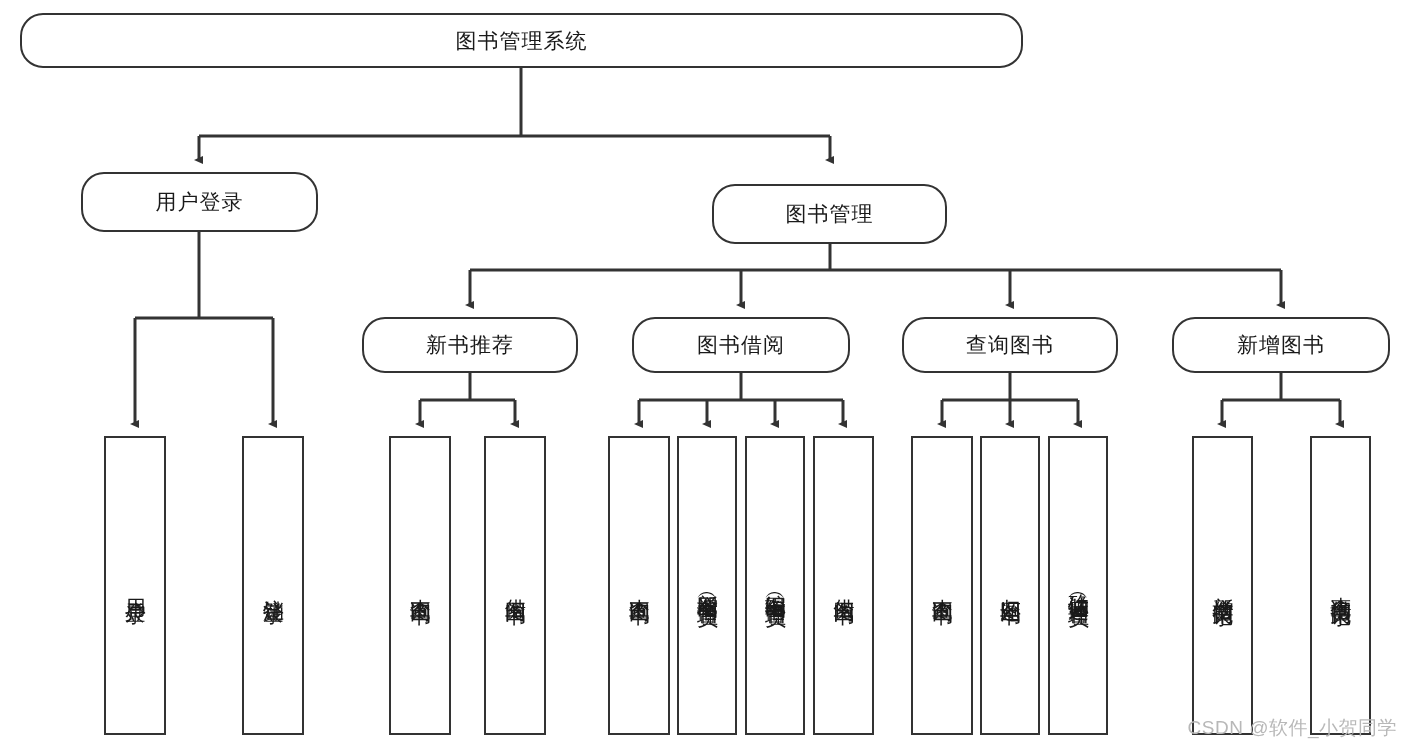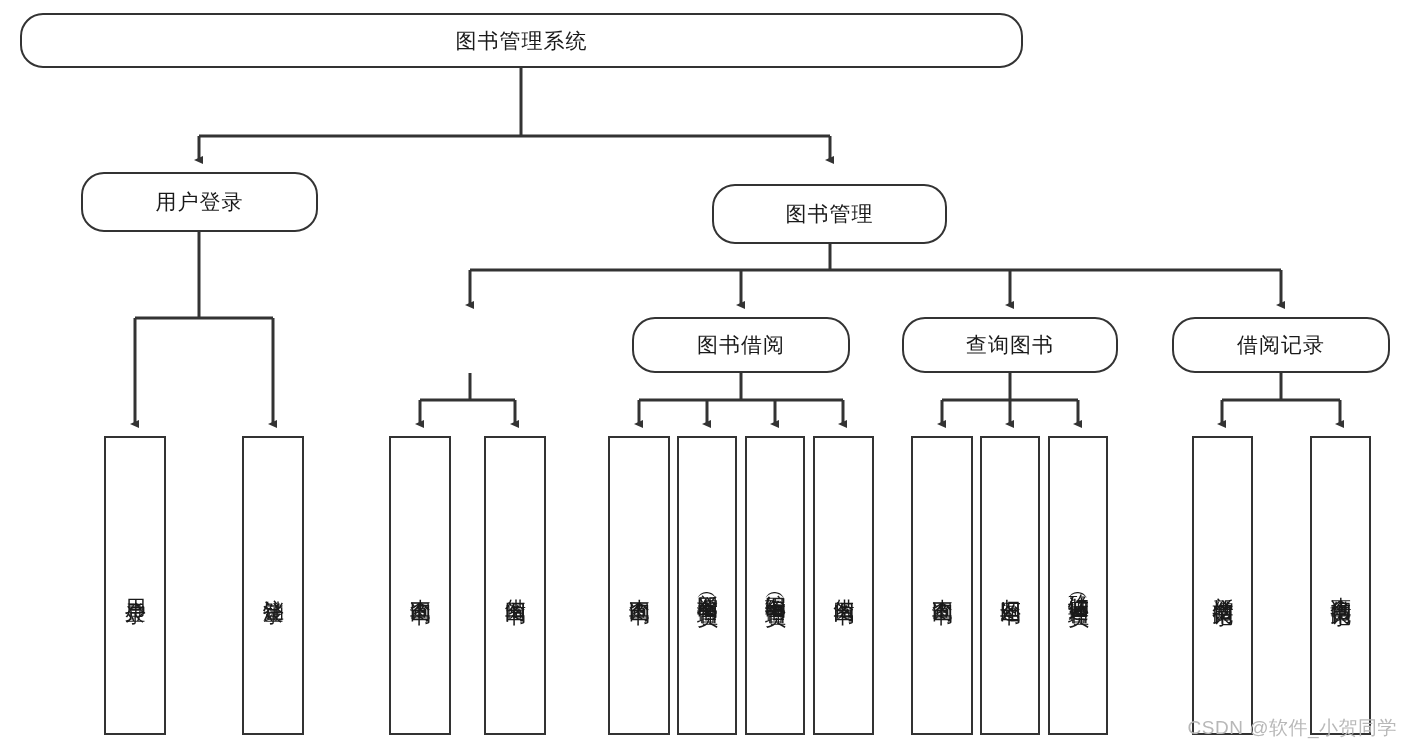--- a/index.html
+++ b/index.html
@@ -123,28 +123,31 @@
     <span>图书管理系统</span>
   </div>
 
   <div class="node horiz" style="left:81px; top:172px; width:237px; height:60px;">
     <span>用户登录</span>
   </div>
   <div class="node horiz" style="left:712px; top:184px; width:235px; height:60px;">
     <span>图书管理</span>
   </div>
 
+  <div class="node horiz" style="left:362px; top:317px; width:216px; height:56px;">
+    <span>新书推荐</span>
+  </div>
   <div class="node horiz" style="left:632px; top:317px; width:218px; height:56px;">
     <span>图书借阅</span>
   </div>
   <div class="node horiz" style="left:902px; top:317px; width:216px; height:56px;">
     <span>查询图书</span>
   </div>
   <div class="node horiz" style="left:1172px; top:317px; width:218px; height:56px;">
-    <span>借阅记录</span>
+    <span>新增图书</span>
   </div>
 
   <div class="node vert" style="left:104px; top:436px; width:62px; height:299px;">
     <span class="vtext">用户登录</span>
   </div>
   <div class="node vert" style="left:242px; top:436px; width:62px; height:299px;">
     <span class="vtext">注销登录</span>
   </div>
 
   <div class="node vert" style="left:389px; top:436px; width:62px; height:299px;">

